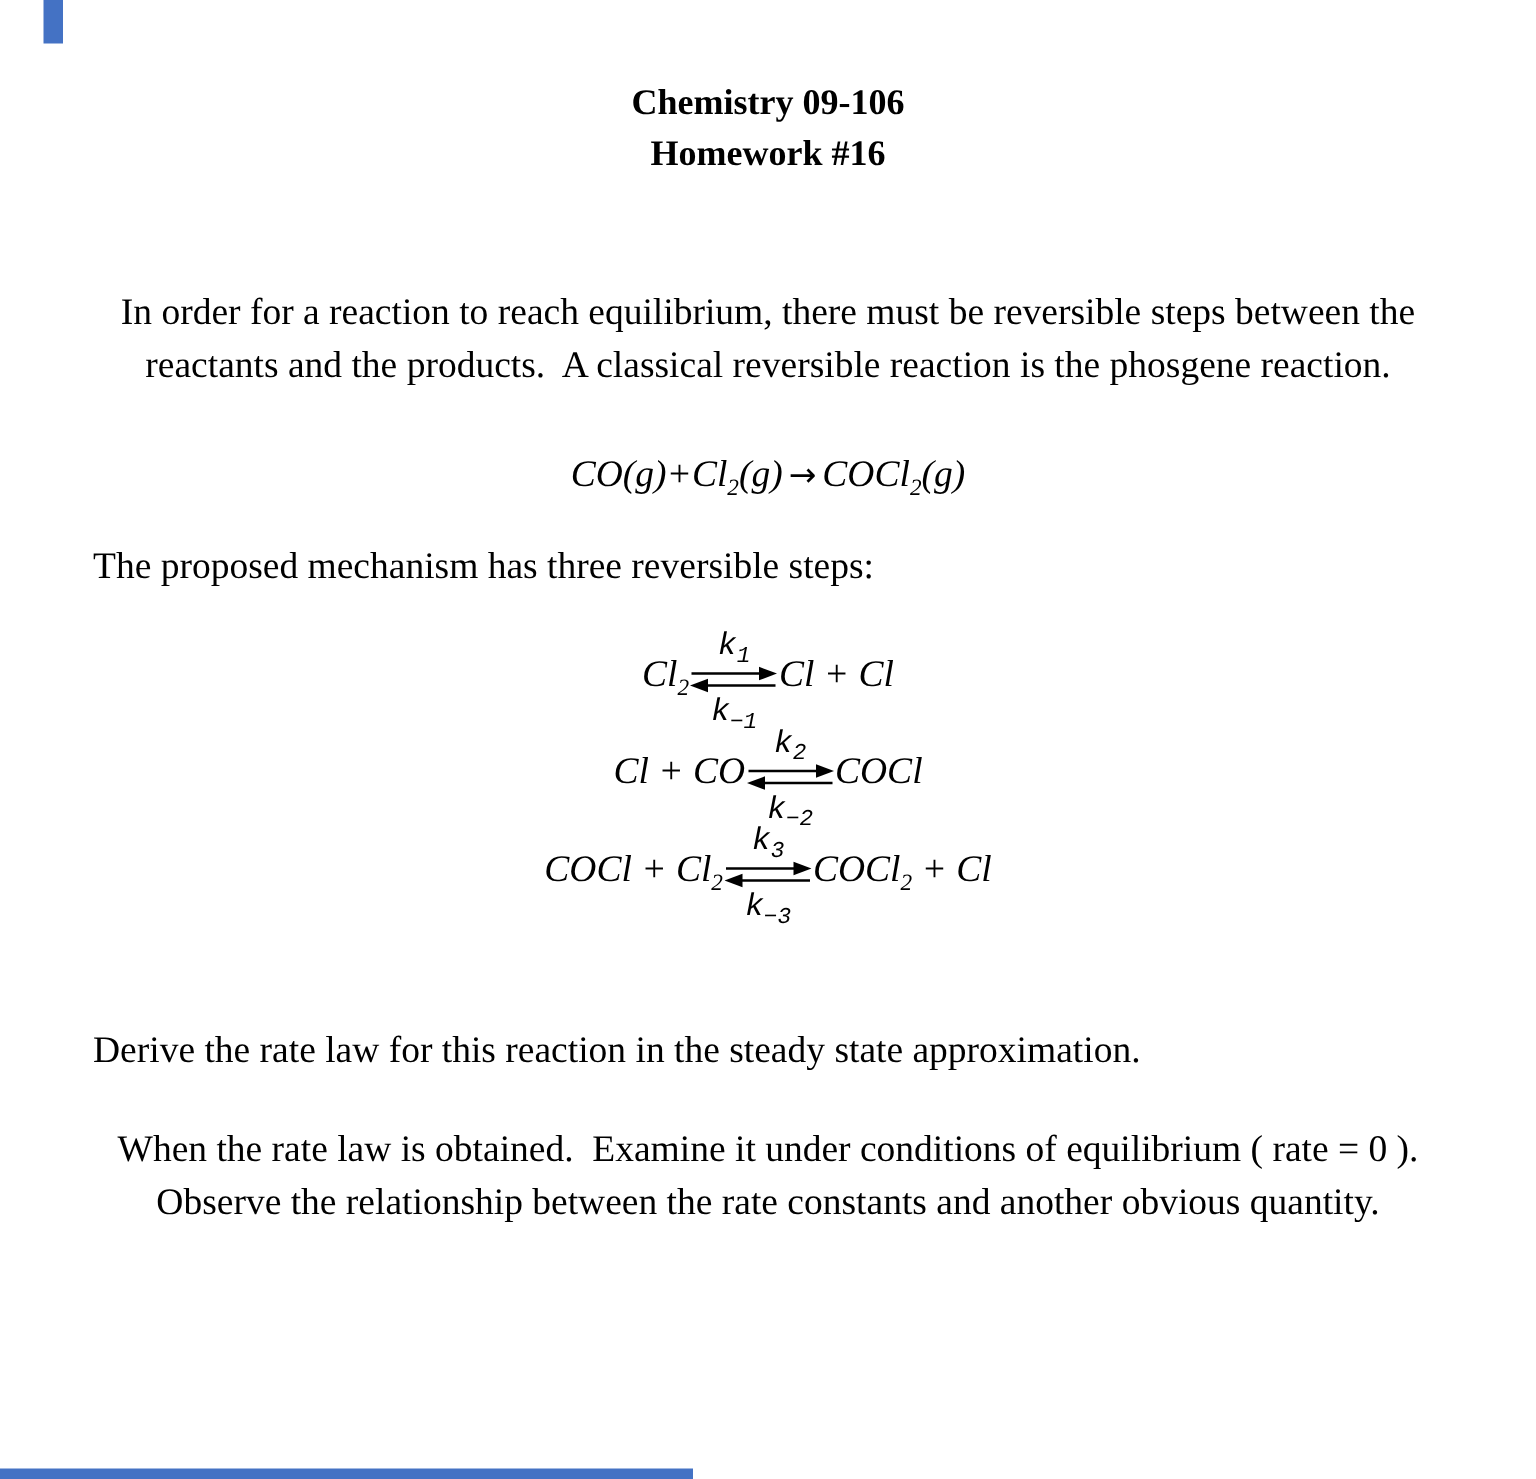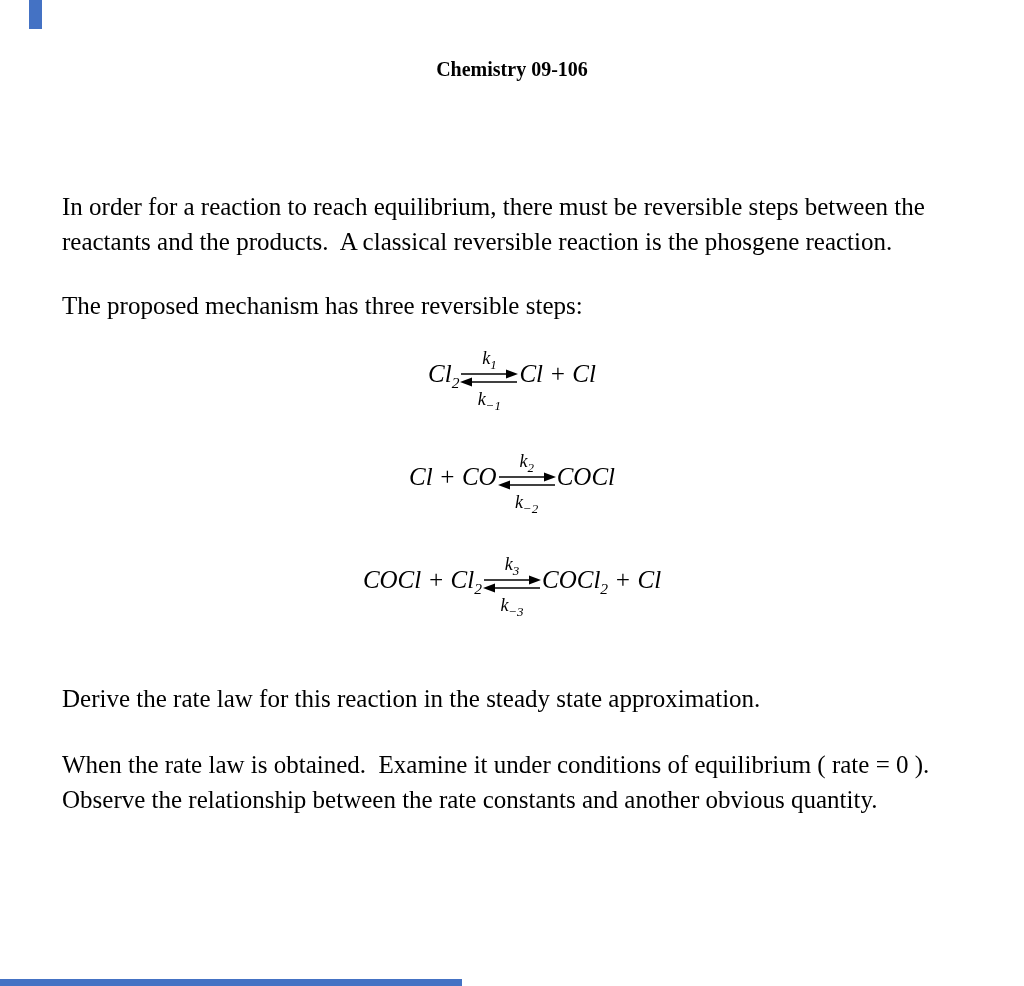--- a/index.html
+++ b/index.html
@@ -10,77 +10,82 @@
     color: #000000;
     font-family: "Liberation Serif", serif;
     position: relative;
     overflow: hidden;
   }
   .page { padding: 0 62px; }
 
   .title-block { text-align: center; padding-top: 52px; }
   .title-line {
     font-weight: bold;
-    font-size: 20px;
+    font-size: 24px;
     line-height: 34px;
   }
 
   .para {
     font-size: 25px;
     line-height: 34.5px;
     white-space: pre-wrap;
   }
-  .intro-para   { margin-top: 104px; max-width: 925px; }
+  .intro-para   { margin-top: 72px; max-width: 925px; text-align: center; }
   .mech-para    { margin-top: 30px; }
   .derive-para  { margin-top: 68px; }
-  .closing-para { margin-top: 32px; max-width: 925px; }
+  .closing-para { margin-top: 32px; max-width: 925px; text-align: center; }
 
   .eq-center { text-align: center; }
   .overall-eq { margin-top: 42px; font-size: 25px; }
 
   .formula { font-style: italic; font-size: 25px; }
   .formula sub { font-size: 62%; line-height: 0; font-style: italic; }
   .rxn-arrow { font-style: normal; padding: 0 4px; font-family: "DejaVu Sans", sans-serif; font-size: 22px; }
 
-  .step-row { margin-top: 44px; }
+  .step-row { }
   .step-row.first { margin-top: 18px; }
 
   .equil {
     display: inline-flex;
     flex-direction: column;
     align-items: center;
     vertical-align: middle;
     margin: 0 1px;
     line-height: 1;
   }
   .kl {
     font-style: italic;
-    font-size: 18px;
+    font-size: 21px;
     line-height: 1;
     padding: 0 0 2px 0;
+    font-family: Liberation Mono, monospace;
   }
   .kl.bottom { padding: 3px 0 0 0; }
   .kl sub { font-size: 72%; line-height: 0; }
   .arrows-svg { display: block; }
 
   .artifact { position: absolute; background: #4472c4; }
   .artifact-top { left: 29px; top: 0; width: 13px; height: 29px; }
   .artifact-bottom { left: 0; bottom: 0; width: 462px; height: 7px; }
 </style>
 </head>
 <body>
 
 <div class="page">
 
   <div class="title-block">
     <div class="title-line">Chemistry 09-106</div>
+    <div class="title-line">Homework #16</div>
   </div>
 
   <p class="para intro-para">In order for a reaction to reach equilibrium, there must be reversible steps between the reactants and the products.  A classical reversible reaction is the phosgene reaction.</p>
 
+  <div class="eq-center overall-eq">
+    <span class="formula"><span>CO(g)</span><span>+</span><span>Cl</span><sub>2</sub><span>(g)</span><span class="rxn-arrow">→</span><span>COCl</span><sub>2</sub><span>(g)</span></span>
+  </div>
 
   <p class="para mech-para">The proposed mechanism has three reversible steps:</p>
 
   <div class="eq-center step-row first">
     <span class="formula"><span>Cl</span><sub>2</sub><span></span></span><span class="equil">
         <span class="kl"><span>k</span><sub>1</sub></span>
         <svg class="arrows-svg" width="58" height="18" viewBox="0 0 58 18">
           <line x1="1" y1="5" x2="48" y2="5" stroke="#000" stroke-width="1.7"></line>
           <path d="M58 5 L46 0.5 L46 9.5 Z" fill="#000"></path>
           <line x1="10" y1="13" x2="57" y2="13" stroke="#000" stroke-width="1.7"></line>

